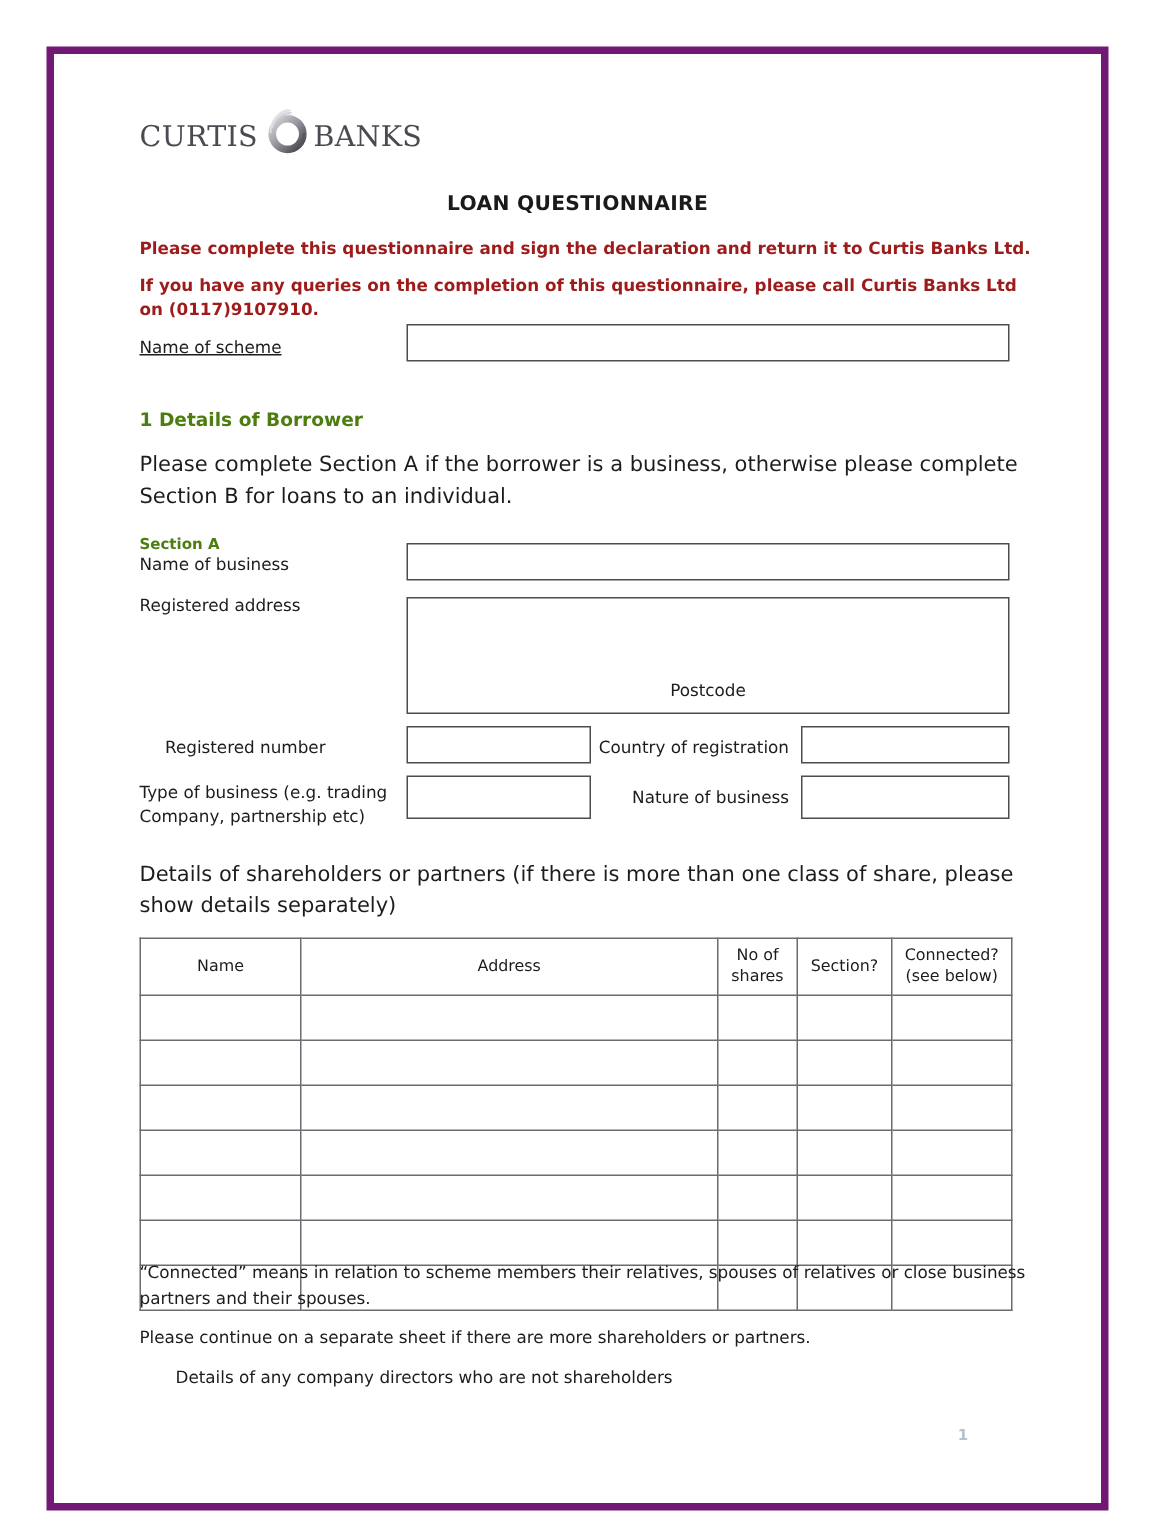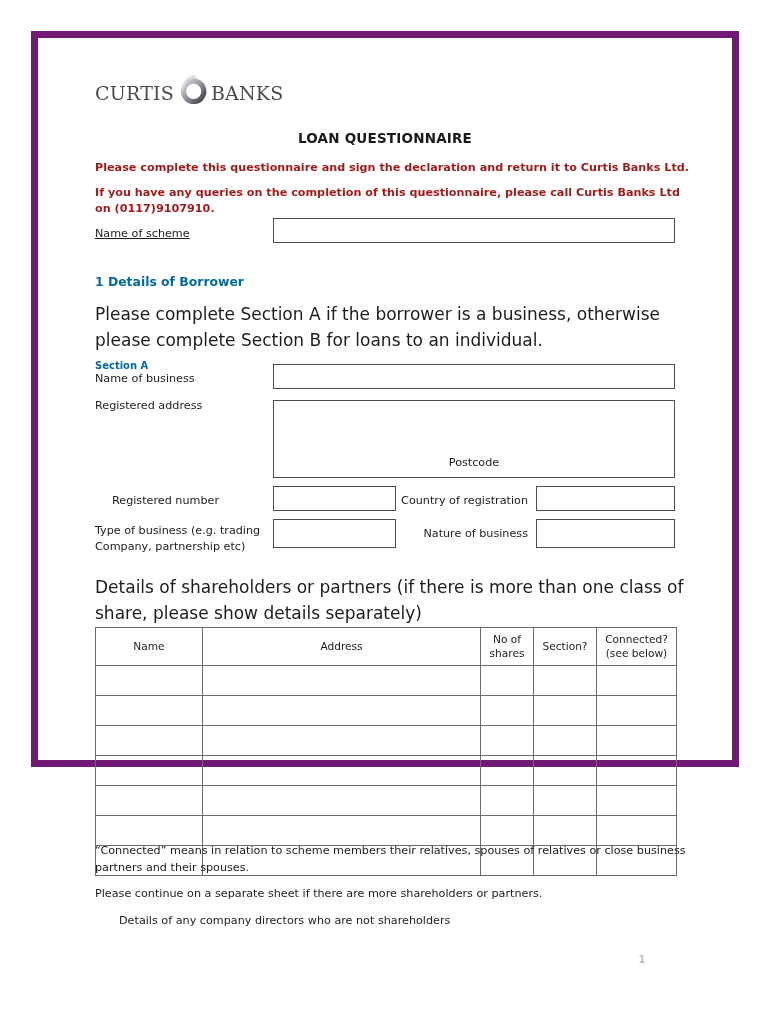--- a/index.html
+++ b/index.html
@@ -12,22 +12,22 @@
     height: 1024px;
     font-family: "DejaVu Sans", "Liberation Sans", sans-serif;
     -webkit-font-smoothing: antialiased;
   }
 
   .page-frame {
     position: absolute;
     left: 31px;
     top: 31px;
     width: 708px;
-    height: 736px;
-    border: 7px solid #701a75;
+    height: 976px;
+    border: 5px solid #701a75;
     background: #ffffff;
     box-sizing: border-box;
   }
 
   .page-inner {
     position: relative;
     width: 100%;
     height: 100%;
   }
 
@@ -77,30 +77,30 @@
     font-weight: bold;
     font-size: 11.2px;
     line-height: 1.45;
   }
   .red-note-1 { top: 122px; }
   .red-note-2 { top: 147px; }
 
   .red-head {
     position: absolute;
     left: 57px;
-    color: #0369a1;
+    color: #4d7c0f;
     font-weight: bold;
   }
   .sec-num-head { top: 236px; font-size: 12.4px; }
   .sec-a-head   { top: 322px; font-size: 10px; }
 
   .body-text {
     position: absolute;
     left: 57px;
-    font-size: 17px;
+    font-size: 14px;
     color: #1c1c1c;
     line-height: 1.5;
   }
   .intro-text { top: 264px; width: 600px; }
 
   .field-label {
     position: absolute;
     font-size: 11.2px;
     color: #1c1c1c;
     line-height: 1.45;

